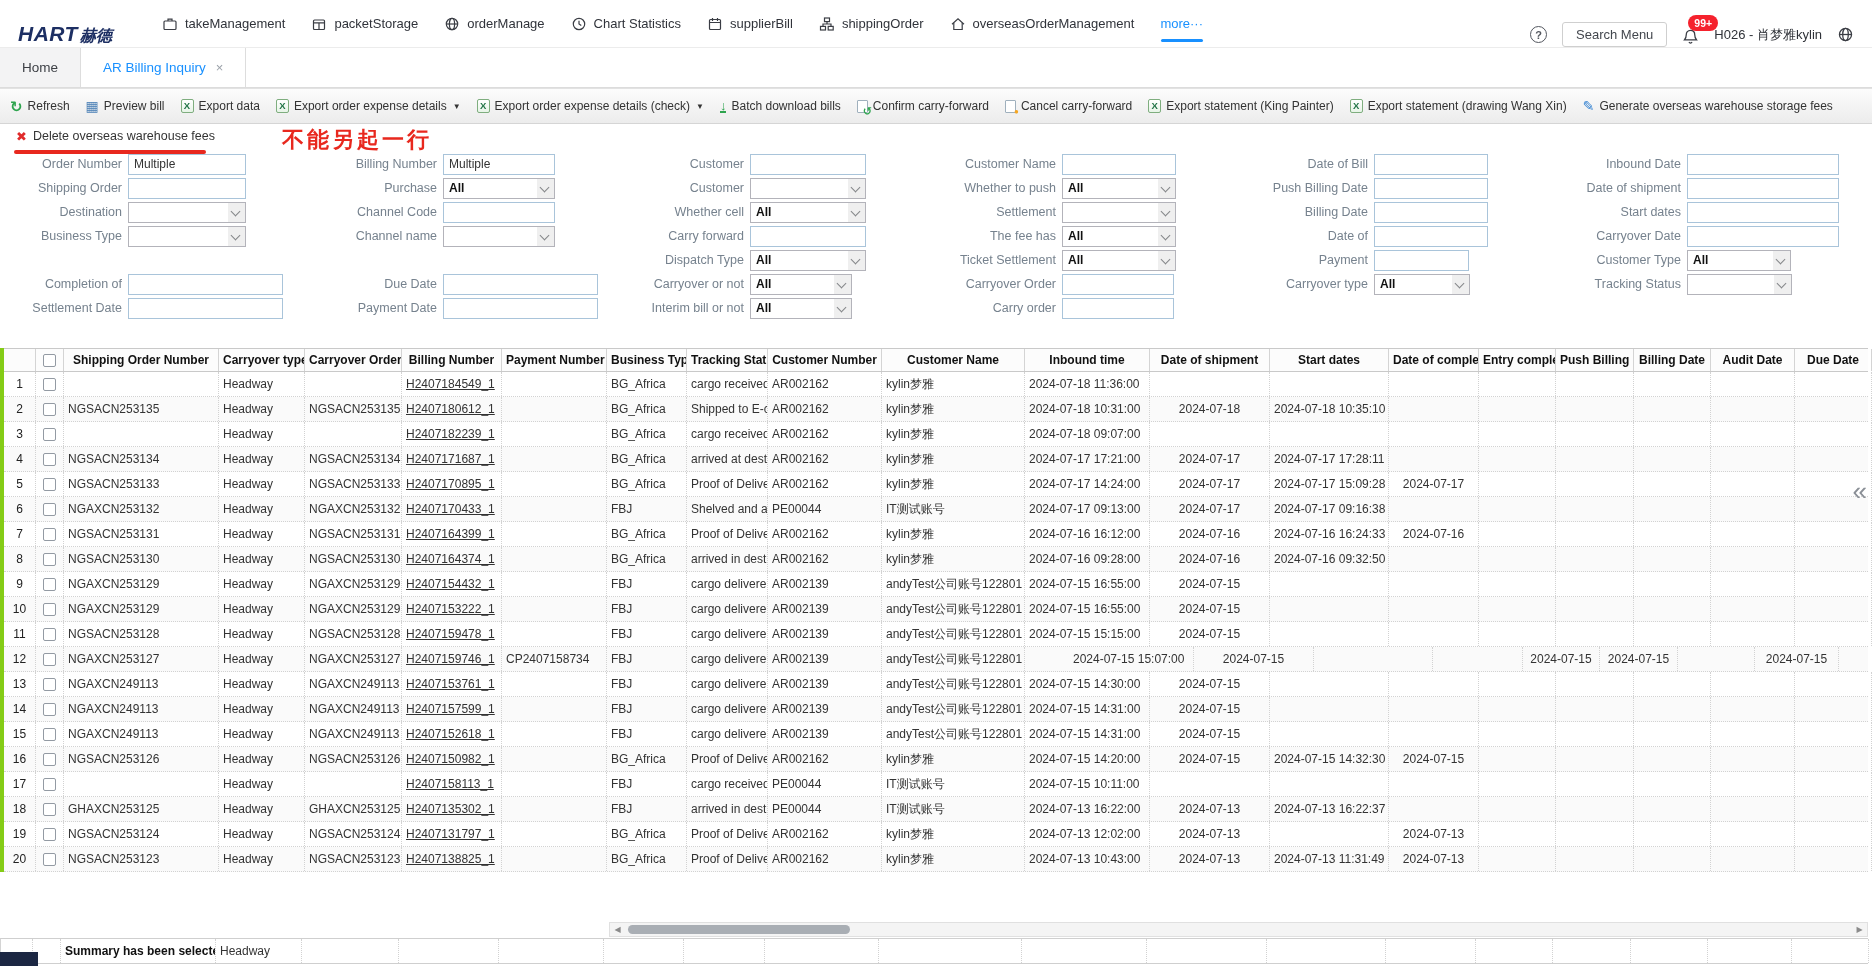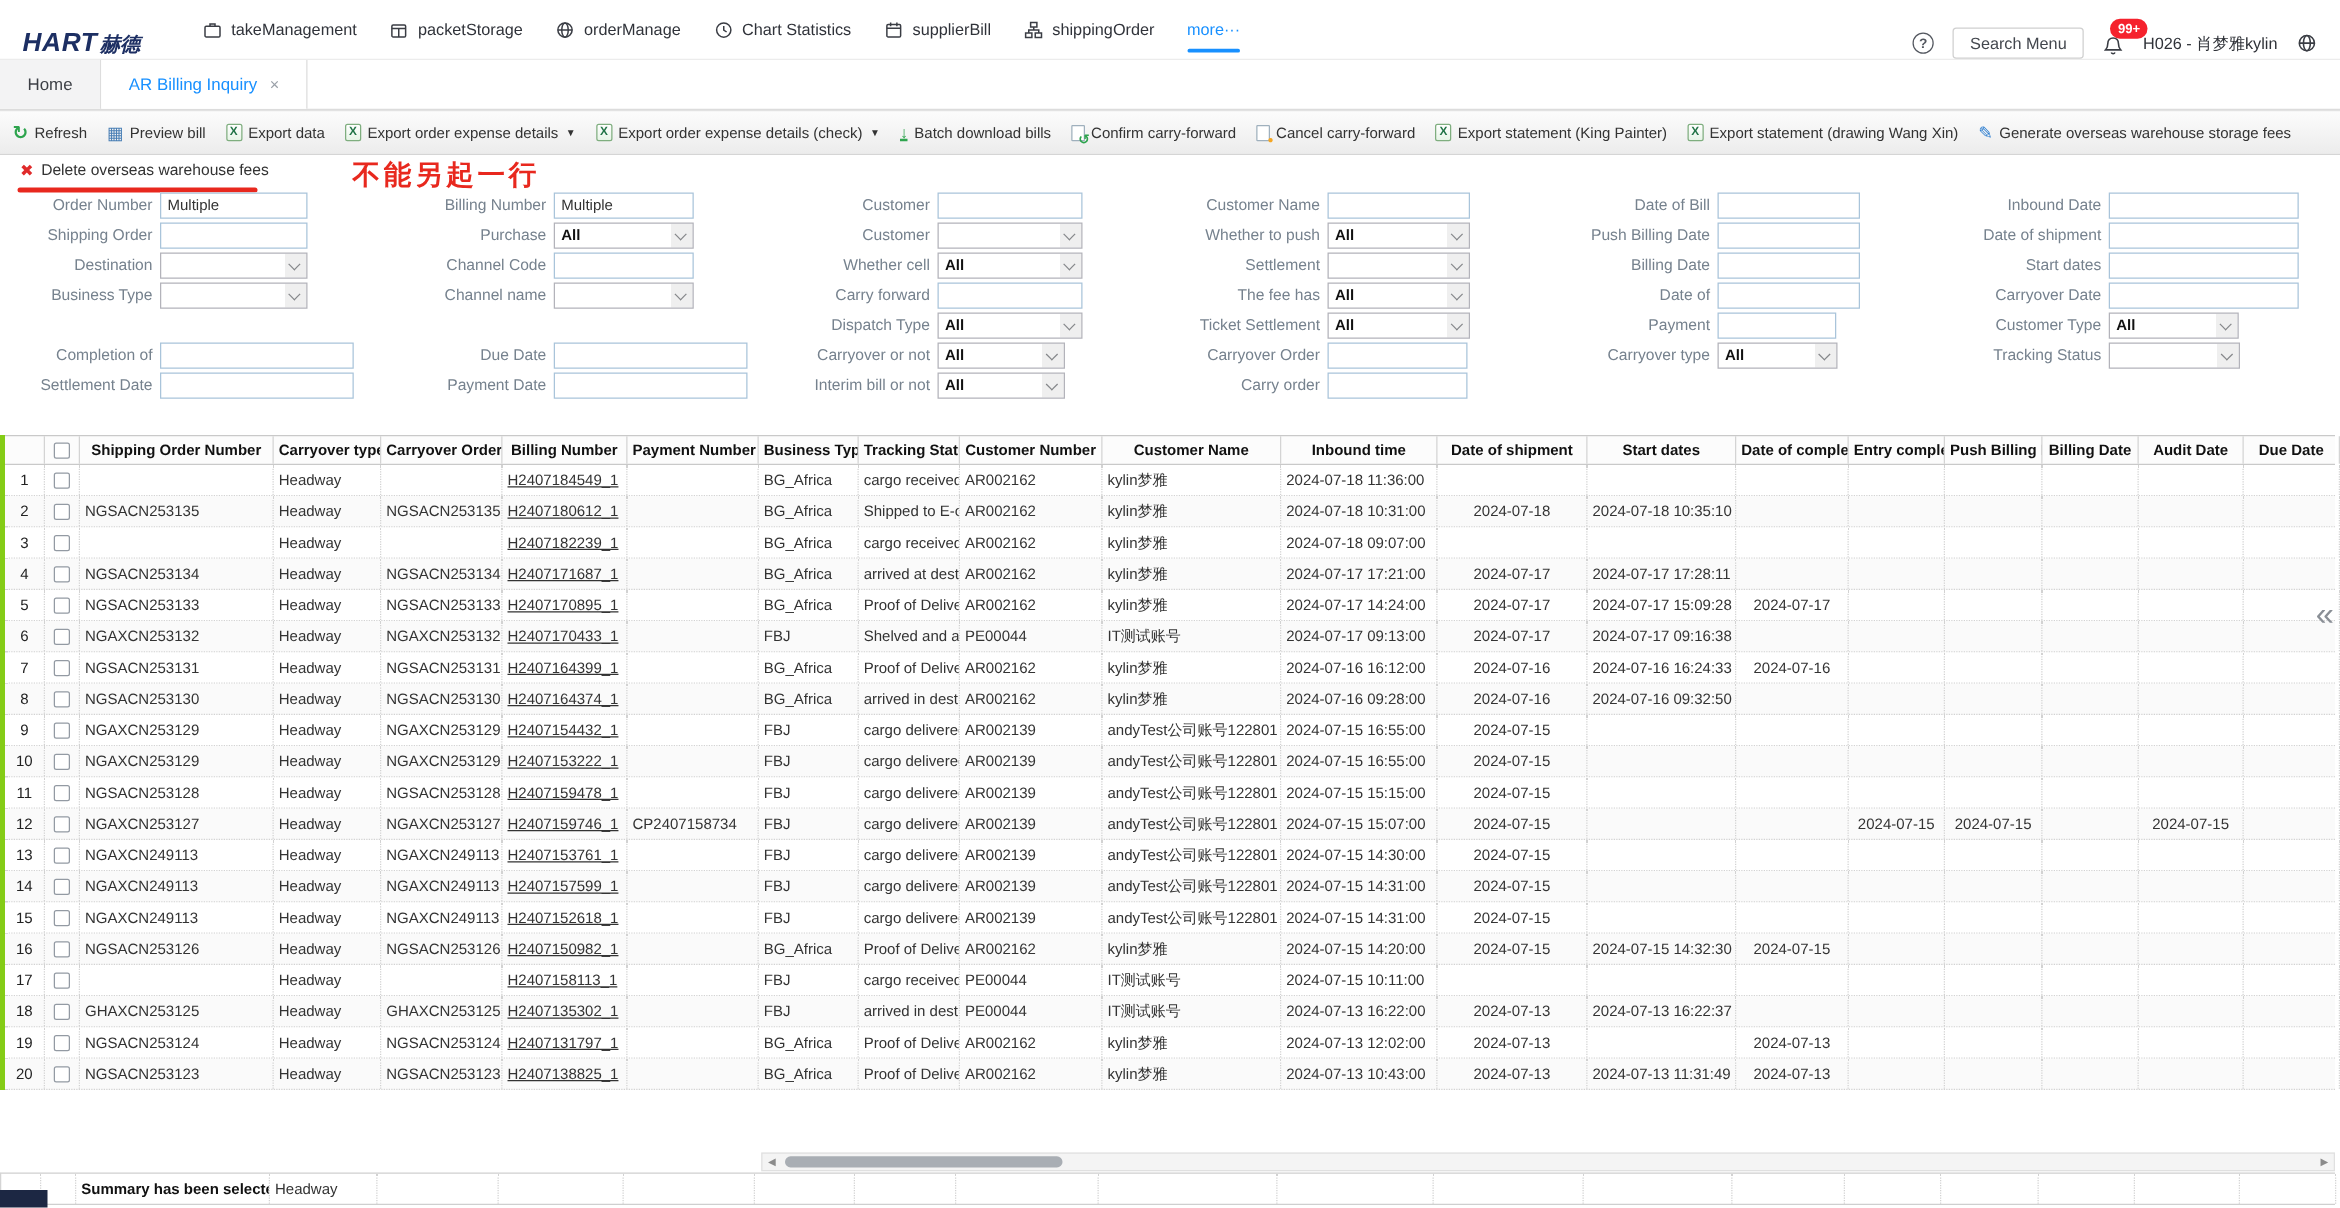--- a/index.html
+++ b/index.html
@@ -139,20 +139,29 @@
       <div class="nav-item">
         <span class="nav-ic">
           <svg width="16" height="16" viewBox="0 0 16 16" fill="none" stroke="#3a3d44" stroke-width="1.2">
             <rect x="5.5" y="2" width="5" height="3.6"></rect>
             <rect x="1.5" y="10.4" width="5" height="3.6"></rect>
             <rect x="9.2" y="10.4" width="5" height="3.6"></rect>
             <path d="M8 5.6v2.4M4 10.4V8h8v2.4"></path>
           </svg>
         </span>
         <span>shippingOrder</span>
+      </div>
+      <div class="nav-item">
+        <span class="nav-ic">
+          <svg width="16" height="16" viewBox="0 0 16 16" fill="none" stroke="#3a3d44" stroke-width="1.2">
+            <path d="M2 8.2L8 2.8l6 5.4"></path>
+            <path d="M3.8 7v6.5h8.4V7"></path>
+          </svg>
+        </span>
+        <span>overseasOrderManagement</span>
       </div>
       <div class="nav-item active">
         <span>more···</span>
       </div>
     </div>
   <div class="nav-right">
     <div class="help-icon">?</div>
     <div class="search-btn">Search Menu</div>
     <div class="bell-wrap">
       <span><svg width="17" height="17" viewBox="0 0 16 16" fill="none" stroke="#3a3d44" stroke-width="1.2">
@@ -616,21 +625,21 @@
         </div>
         <div class="cell" style="width: 155px;">NGAXCN253127</div>
         <div class="cell" style="width: 86px;">Headway</div>
         <div class="cell" style="width: 97px;">NGAXCN253127</div>
         <div class="cell link" style="width: 100px;">H2407159746_1</div>
         <div class="cell" style="width: 105px;">CP2407158734</div>
         <div class="cell" style="width: 80px;">FBJ</div>
         <div class="cell" style="width: 81px;">cargo delivered</div>
         <div class="cell" style="width: 114px;">AR002139</div>
         <div class="cell" style="width: 143px;">andyTest公司账号122801</div>
-        <div class="cell" style="width: 125px;">2024-07-15 15:07:00</div>
+        <div class="cell" style="width: 125px; margin-left: 44px;">2024-07-15 15:07:00</div>
         <div class="cell center" style="width: 120px;">2024-07-15</div>
         <div class="cell" style="width: 119px;"></div>
         <div class="cell center" style="width: 90px;"></div>
         <div class="cell center" style="width: 77px;">2024-07-15</div>
         <div class="cell center" style="width: 78px;">2024-07-15</div>
         <div class="cell center" style="width: 77px;"></div>
         <div class="cell center" style="width: 84px;">2024-07-15</div>
         <div class="cell center" style="width: 77px;"></div>
       </div>
       <div class="g-row">

